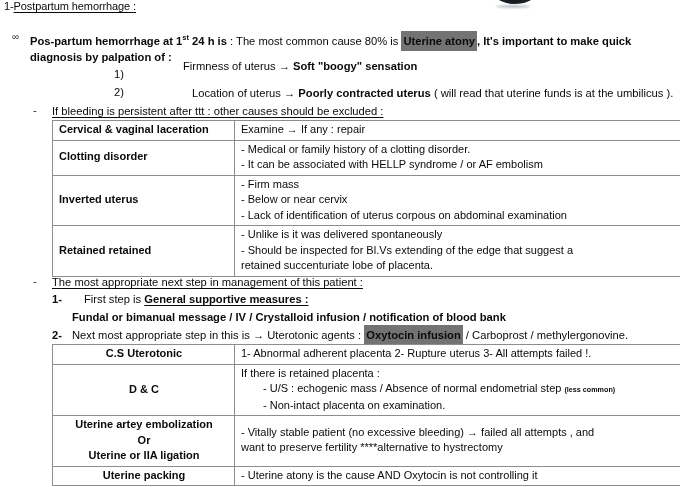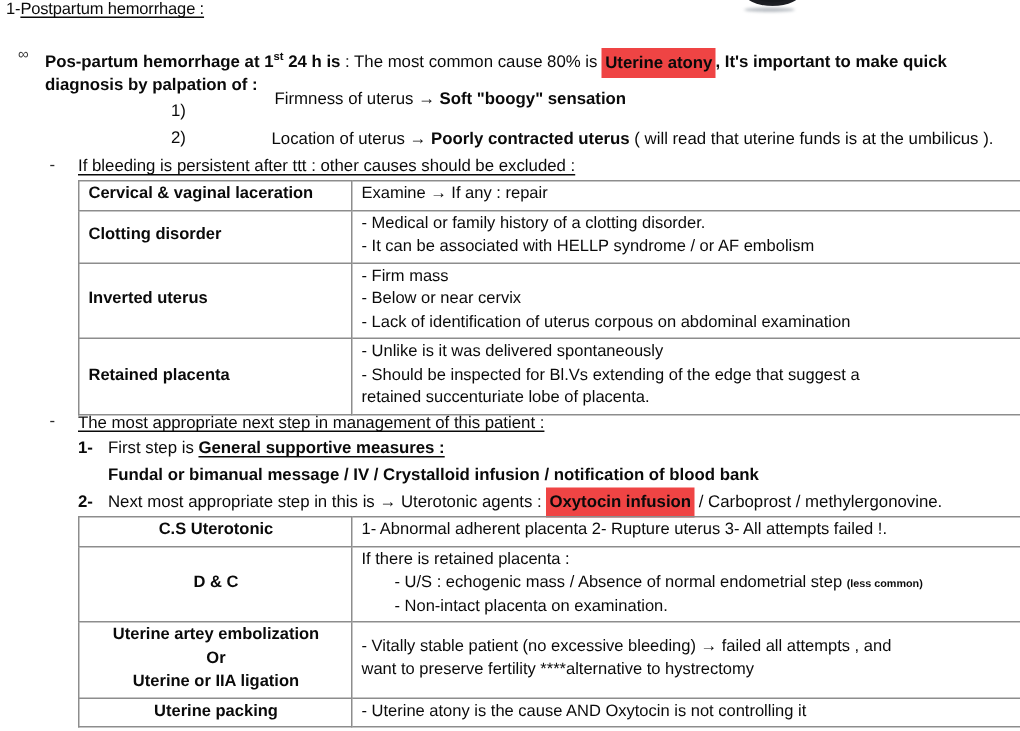--- a/index.html
+++ b/index.html
@@ -64,21 +64,21 @@
 
   .row {
     position: absolute;
     font-size: 11.2px;
     line-height: 15px;
     white-space: nowrap;
   }
   .b { font-weight: bold; }
   .u { text-decoration: underline; text-underline-offset: 1.5px; }
   .hl {
-    background: #ef4444;
+    background: #737373;
     padding: 4px 2px;
     font-weight: bold;
   }
   .sup { font-size: 7.5px; vertical-align: super; font-weight: bold; }
   .arrow { font-weight: bold; }
   .tiny { font-size: 7.2px; font-weight: bold; }
 
   .bullet-inf {
     position: absolute;
     left: 12px;
@@ -152,21 +152,21 @@
   <div class="row b" style="left:30px; top:50px;">diagnosis by palpation of :</div>
 
   <div class="num" style="left:114px; top:68px;">1)</div>
   <div class="row" style="left:137px; top:59px;padding-left:46px;">
     <span>Firmness of uterus</span>
     <span class="arrow">→</span>
     <span class="b">Soft "boogy" sensation</span>
   </div>
 
   <div class="num" style="left:114px; top:86px;">2)</div>
-  <div class="row" style="left:137px; top:86px;padding-left:44px;">
+  <div class="row" style="left:148px; top:86px;padding-left:44px;">
     <span>Location of uterus</span>
     <span class="arrow">→</span>
     <span class="b">Poorly contracted uterus</span>
     <span>( will read that uterine funds is at the umbilicus ).</span>
   </div>
 
   <div class="dash" style="left:33px; top:104px;">-</div>
   <div class="row u" style="left:52px; top:104px;">If bleeding is persistent after ttt : other causes should be excluded :</div>
 
   <table class="doc" style="left:52px; top:120px; width:620px;">
@@ -186,35 +186,35 @@
       </tr>
       <tr>
         <td class="lbl">Inverted uterus</td>
         <td class="val">
           <span class="cellline">- Firm mass</span>
           <span class="cellline">- Below or near cervix</span>
           <span class="cellline">- Lack of identification of uterus corpous on abdominal examination</span>
         </td>
       </tr>
       <tr>
-        <td class="lbl">Retained placenta</td>
+        <td class="lbl">Retained retained</td>
         <td class="val">
           <span class="cellline">- Unlike is it was delivered spontaneously</span>
           <span class="cellline">- Should be inspected for Bl.Vs extending of the edge that suggest a</span>
           <span class="cellline">retained succenturiate lobe of placenta.</span>
         </td>
       </tr>
     </tbody>
   </table>
 
   <div class="dash" style="left:33px; top:275px;">-</div>
   <div class="row u" style="left:52px; top:275px;">The most appropriate next step in management of this patient :</div>
 
   <div class="row b" style="left:52px; top:292px;">1-</div>
-  <div class="row" style="left:72px; top:292px;">
+  <div class="row" style="left:84px; top:292px;">
     <span>First step is</span>
     <span class="b u">General supportive measures :</span>
   </div>
   <div class="row" style="left:72px; top:310px;font-weight:bold;">Fundal or bimanual message / IV / Crystalloid infusion / notification of blood bank</div>
 
   <div class="row b" style="left:52px; top:328px;">2-</div>
   <div class="row" style="left:72px; top:328px;">
     <span>Next most appropriate step in this is</span>
     <span class="arrow">→</span>
     <span>Uterotonic agents :</span>

